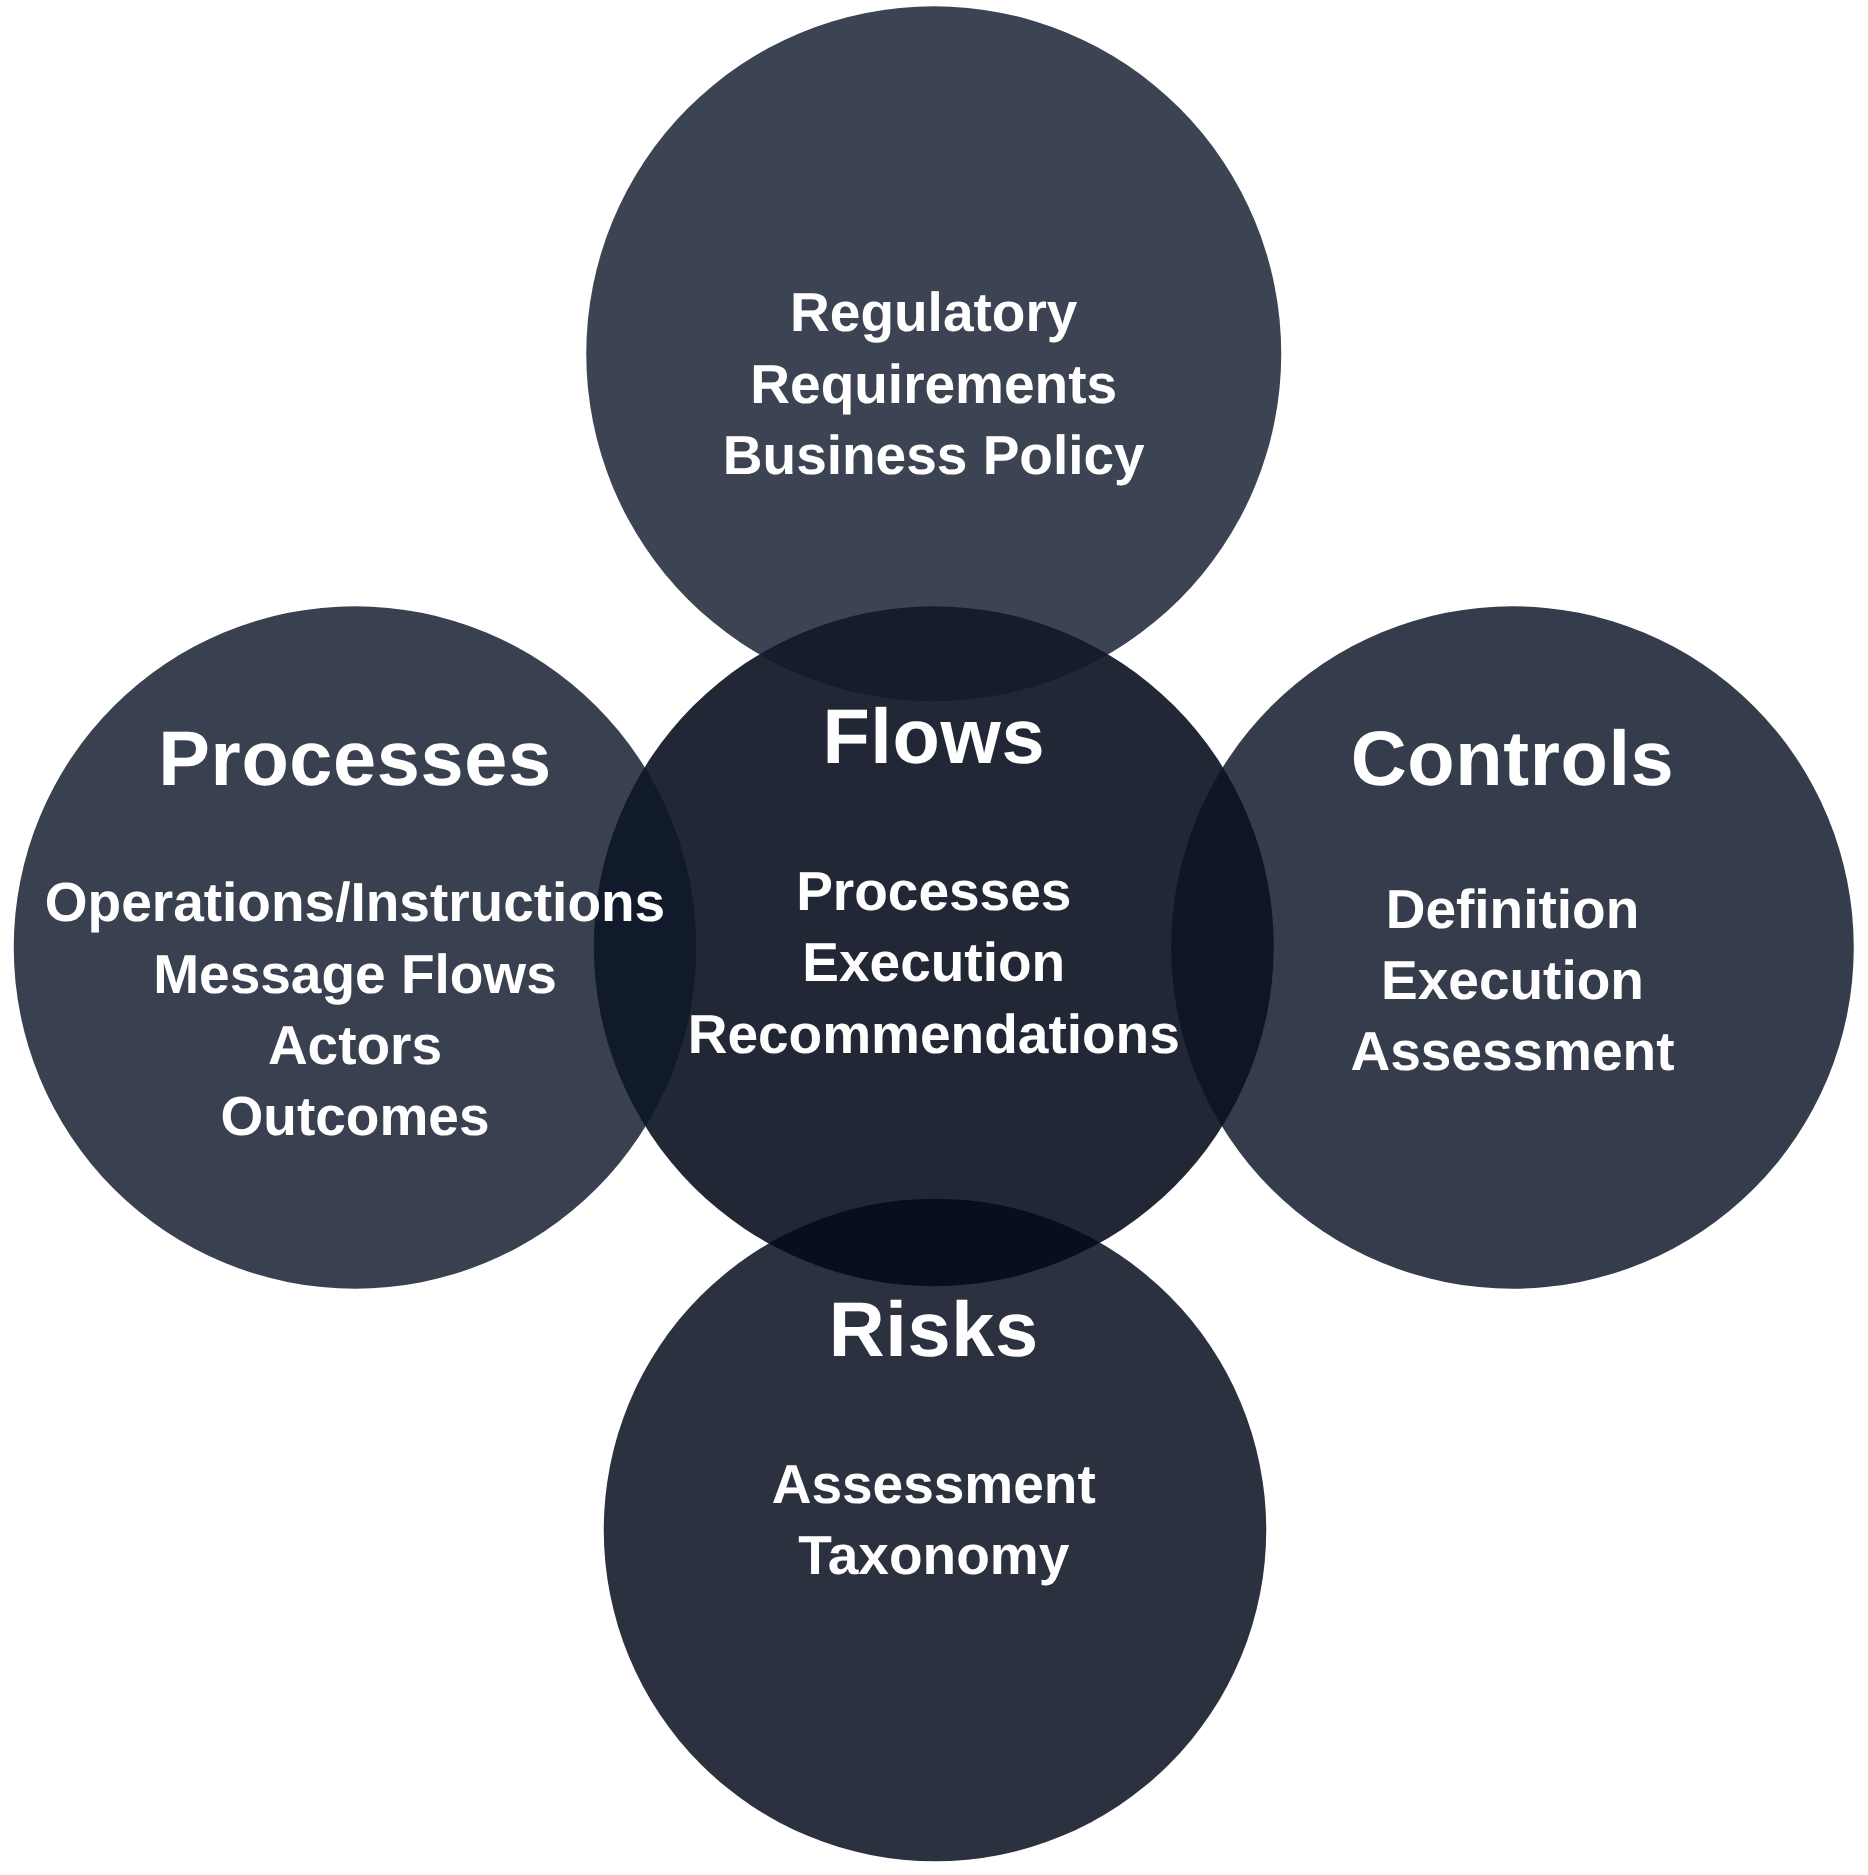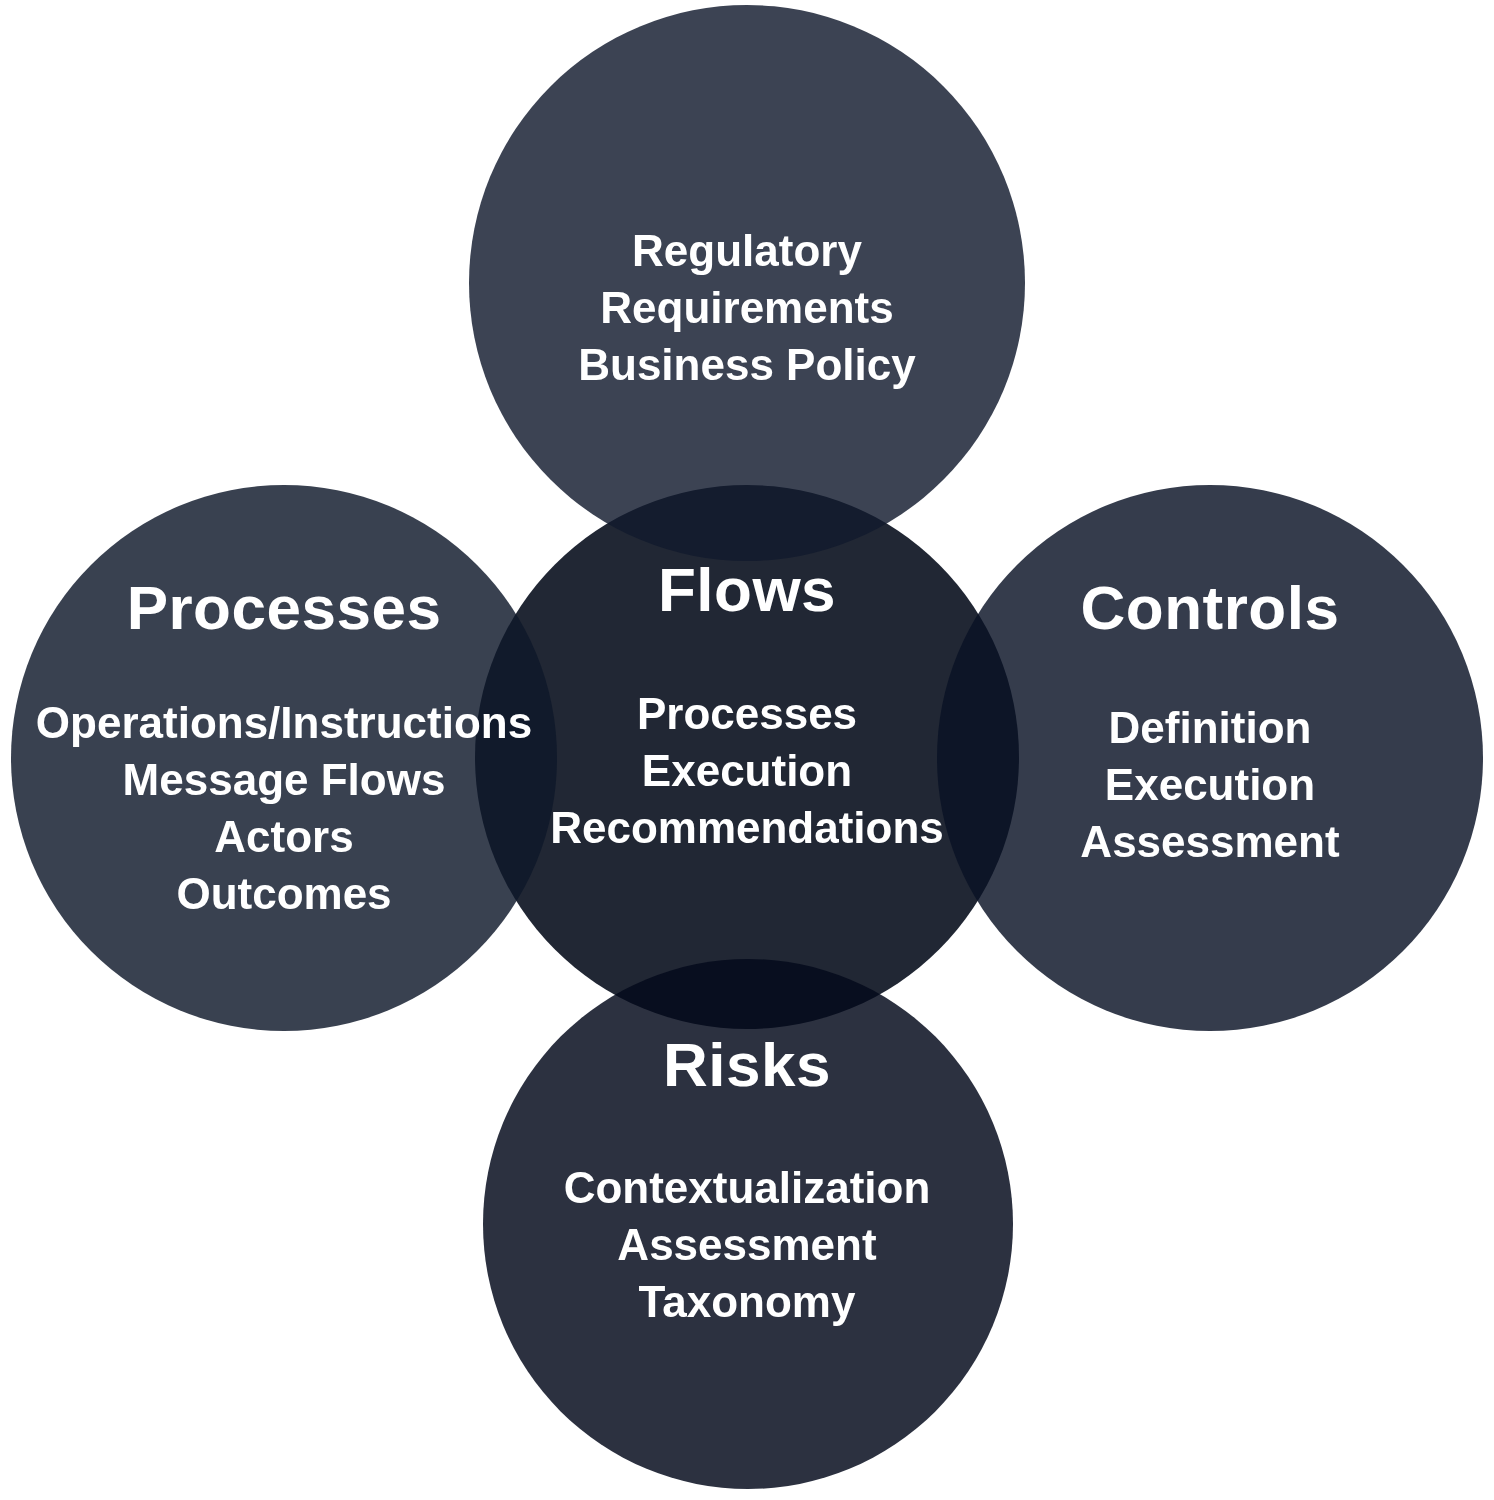--- a/index.html
+++ b/index.html
@@ -94,18 +94,17 @@
 
   <div class="txt title x-right t-controls-title">Controls</div>
   <div class="txt bodytext x-right t-controls-body">
     <div>Definition</div>
     <div>Execution</div>
     <div>Assessment</div>
   </div>
 
   <div class="txt title x-mid t-risks-title">Risks</div>
   <div class="txt bodytext x-mid t-risks-body">
-    <div>Contextualization</div>
     <div>Assessment</div>
     <div>Taxonomy</div>
   </div>
 
 </div>
 
 </body></html>

